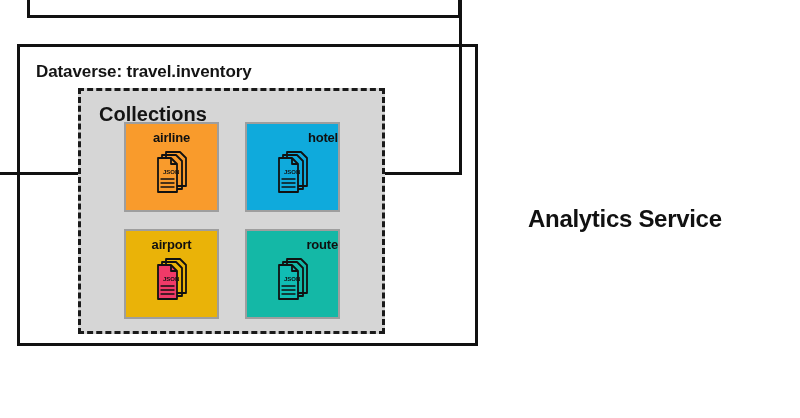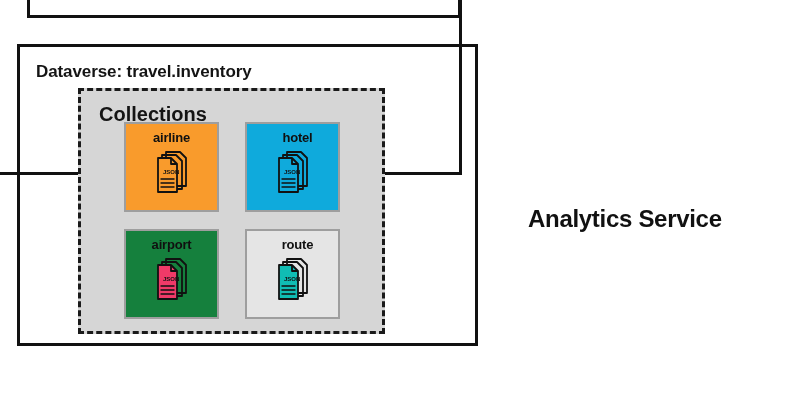--- a/index.html
+++ b/index.html
@@ -116,21 +116,21 @@
     right: 0;
     top: 6px;
     text-align: center;
     font-size: 13px;
     font-weight: bold;
     color: #101010;
     letter-spacing: -0.2px;
   }
 
   .tile-label.left-align {
-    text-align: center;
+    text-align: right;
     left: 10px;
   }
 
   .tile-icon {
     position: absolute;
     left: 50%;
     top: 26px;
     transform: translateX(-50%);
     width: 46px;
     height: 50px;
@@ -203,41 +203,41 @@
           <text x="14" y="24" font-family="'Liberation Sans', sans-serif" font-size="6" font-weight="bold" fill="#111111">JSON</text>
           <g stroke="#111111" stroke-width="1.4" stroke-linecap="round">
             <line x1="12" y1="29" x2="25" y2="29"></line>
             <line x1="12" y1="33" x2="25" y2="33"></line>
             <line x1="12" y1="37" x2="25" y2="37"></line>
           </g>
         </svg>
       </div>
     </div>
 
-    <div class="tile" style="background:#15803d;">
+    <div class="tile" style="background:#eab308;">
       <div class="tile-label">airport</div>
       <div class="tile-icon">
         <svg viewBox="0 0 46 50" width="46" height="50" aria-hidden="true">
           <g fill="none" stroke="#111111" stroke-width="1.8" stroke-linejoin="round">
             <path d="M17 2 h14 l6 6 v28 h-20 z" fill="none"></path>
             <path d="M13 5 h14 l6 6 v28 h-20 z" fill="none"></path>
             <path d="M9 8 h13 l6 6 v28 h-19 z" fill="#F03A68"></path>
             <path d="M22 8 v6 h6" fill="none"></path>
           </g>
           <text x="14" y="24" font-family="'Liberation Sans', sans-serif" font-size="6" font-weight="bold" fill="#111111">JSON</text>
           <g stroke="#111111" stroke-width="1.4" stroke-linecap="round">
             <line x1="12" y1="29" x2="25" y2="29"></line>
             <line x1="12" y1="33" x2="25" y2="33"></line>
             <line x1="12" y1="37" x2="25" y2="37"></line>
           </g>
         </svg>
       </div>
     </div>
 
-    <div class="tile" style="background:#e5e5e5;">
+    <div class="tile" style="background:#14b8a6;">
       <div class="tile-label left-align">route</div>
       <div class="tile-icon">
         <svg viewBox="0 0 46 50" width="46" height="50" aria-hidden="true">
           <g fill="none" stroke="#111111" stroke-width="1.8" stroke-linejoin="round">
             <path d="M17 2 h14 l6 6 v28 h-20 z" fill="none"></path>
             <path d="M13 5 h14 l6 6 v28 h-20 z" fill="none"></path>
             <path d="M9 8 h13 l6 6 v28 h-19 z" fill="#10BDB4"></path>
             <path d="M22 8 v6 h6" fill="none"></path>
           </g>
           <text x="14" y="24" font-family="'Liberation Sans', sans-serif" font-size="6" font-weight="bold" fill="#111111">JSON</text>

